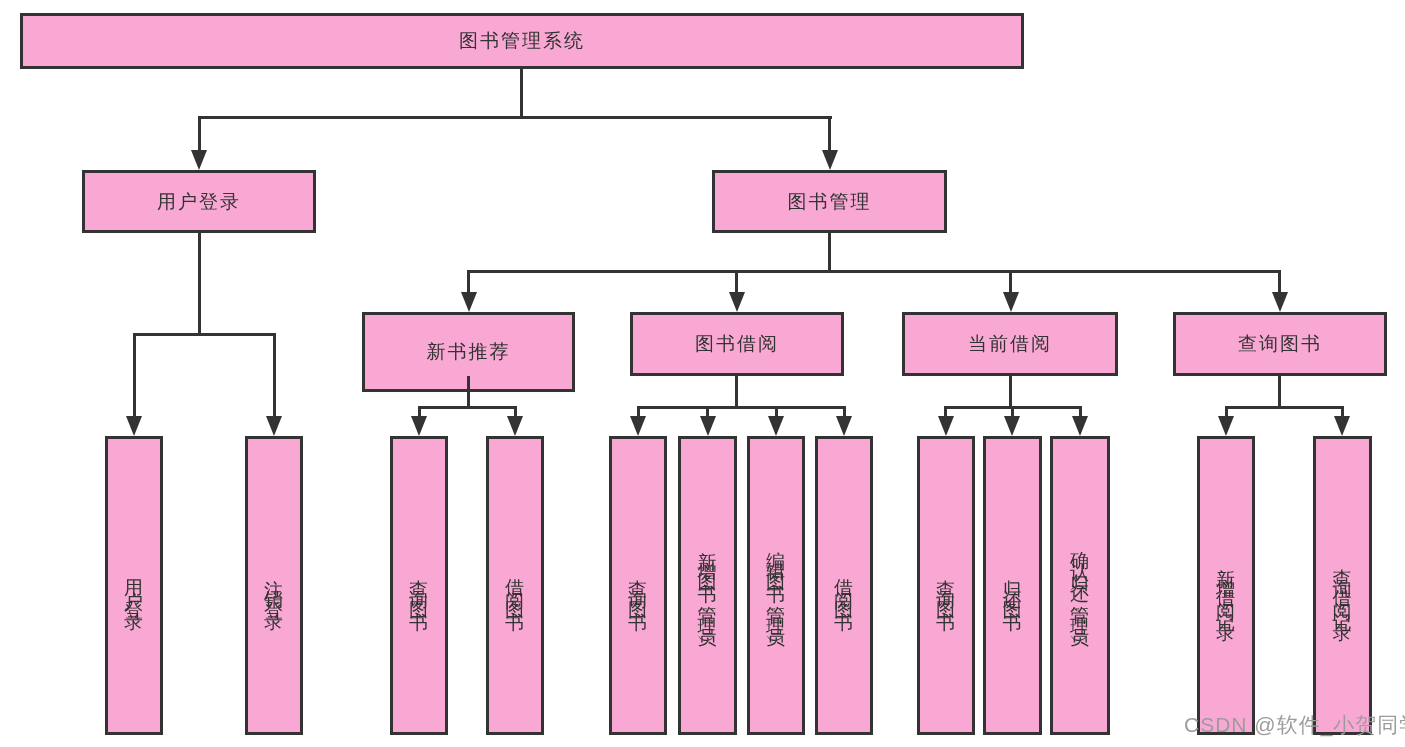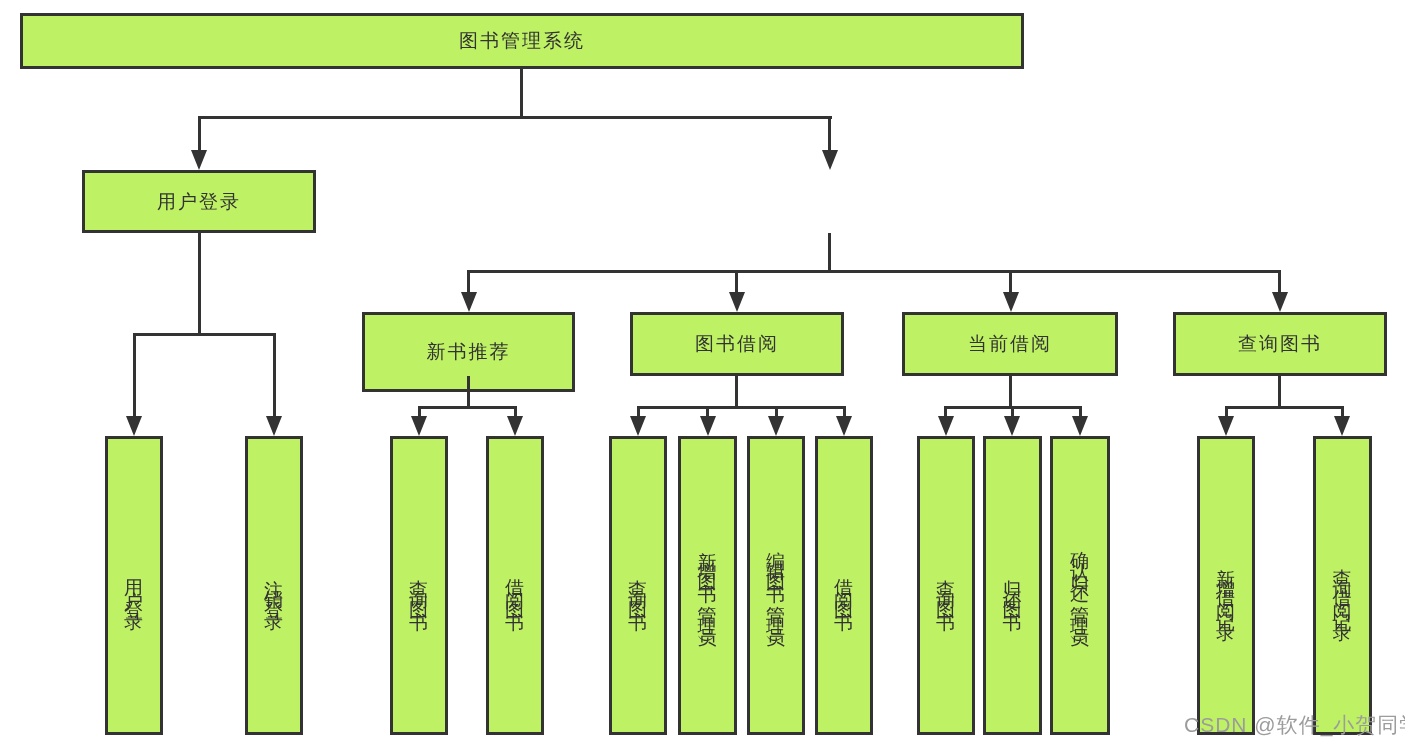--- a/index.html
+++ b/index.html
@@ -9,21 +9,21 @@
     --wm:#9c9c9c;
   }
   html,body{margin:0;padding:0;}
   body{font-family:"Liberation Sans","DejaVu Sans",sans-serif;background:#fff;}
   .canvas{
     position:relative;width:1405px;height:747px;background:var(--bg);
     overflow:hidden;
   }
   .node{
     position:absolute;box-sizing:border-box;
-    border:3px solid var(--line);background:#bef264;
+    border:3px solid var(--line);background:#f9a8d4;
     display:flex;align-items:center;justify-content:center;
     color:var(--text);
   }
   .hnode{font-size:19px;letter-spacing:2px;white-space:nowrap;}
   .vnode{z-index:1;}
   .vtext{
     writing-mode:vertical-rl;text-orientation:mixed;
     font-size:19px;letter-spacing:11px;line-height:1;
     color:var(--text);
   }
@@ -48,20 +48,21 @@
   <div class="node hnode" style="left:20px;top:13px;width:1004px;height:56px">图书管理系统</div>
 
   <div class="line" style="left:520px;top:69px;width:3px;height:50px"></div>
   <div class="line" style="left:198px;top:116px;width:634px;height:3px"></div>
   <div class="line" style="left:198px;top:116px;width:3px;height:36px"></div>
   <div class="arrow" style="left:191px;top:150px"></div>
   <div class="line" style="left:828px;top:116px;width:3px;height:36px"></div>
   <div class="arrow" style="left:822px;top:150px"></div>
 
   <div class="node hnode" style="left:82px;top:170px;width:234px;height:63px">用户登录</div>
+  <div class="node hnode" style="left:712px;top:170px;width:235px;height:63px">图书管理</div>
 
   <div class="line" style="left:198px;top:233px;width:3px;height:103px"></div>
   <div class="line" style="left:133px;top:333px;width:142px;height:3px"></div>
   <div class="line" style="left:133px;top:333px;width:3px;height:84px"></div>
   <div class="arrow" style="left:126px;top:416px"></div>
   <div class="line" style="left:273px;top:333px;width:3px;height:84px"></div>
   <div class="arrow" style="left:266px;top:416px"></div>
 
   <div class="line" style="left:828px;top:233px;width:3px;height:40px"></div>
   <div class="line" style="left:467px;top:270px;width:814px;height:3px"></div>

